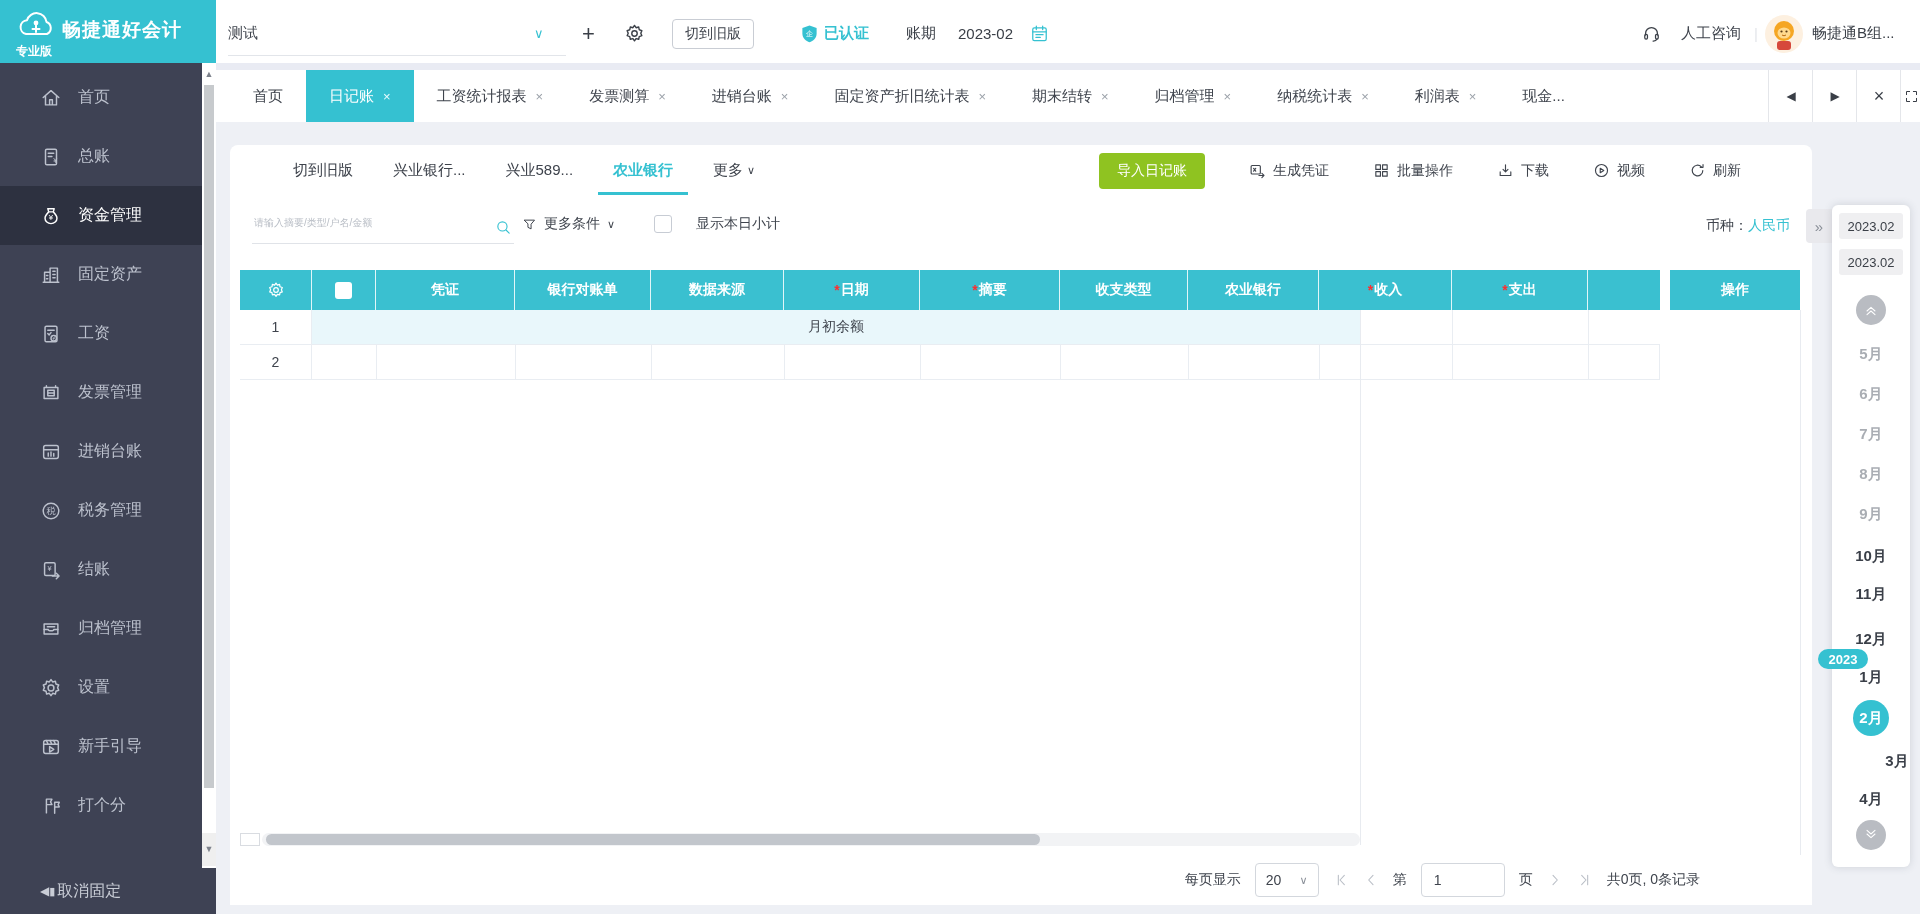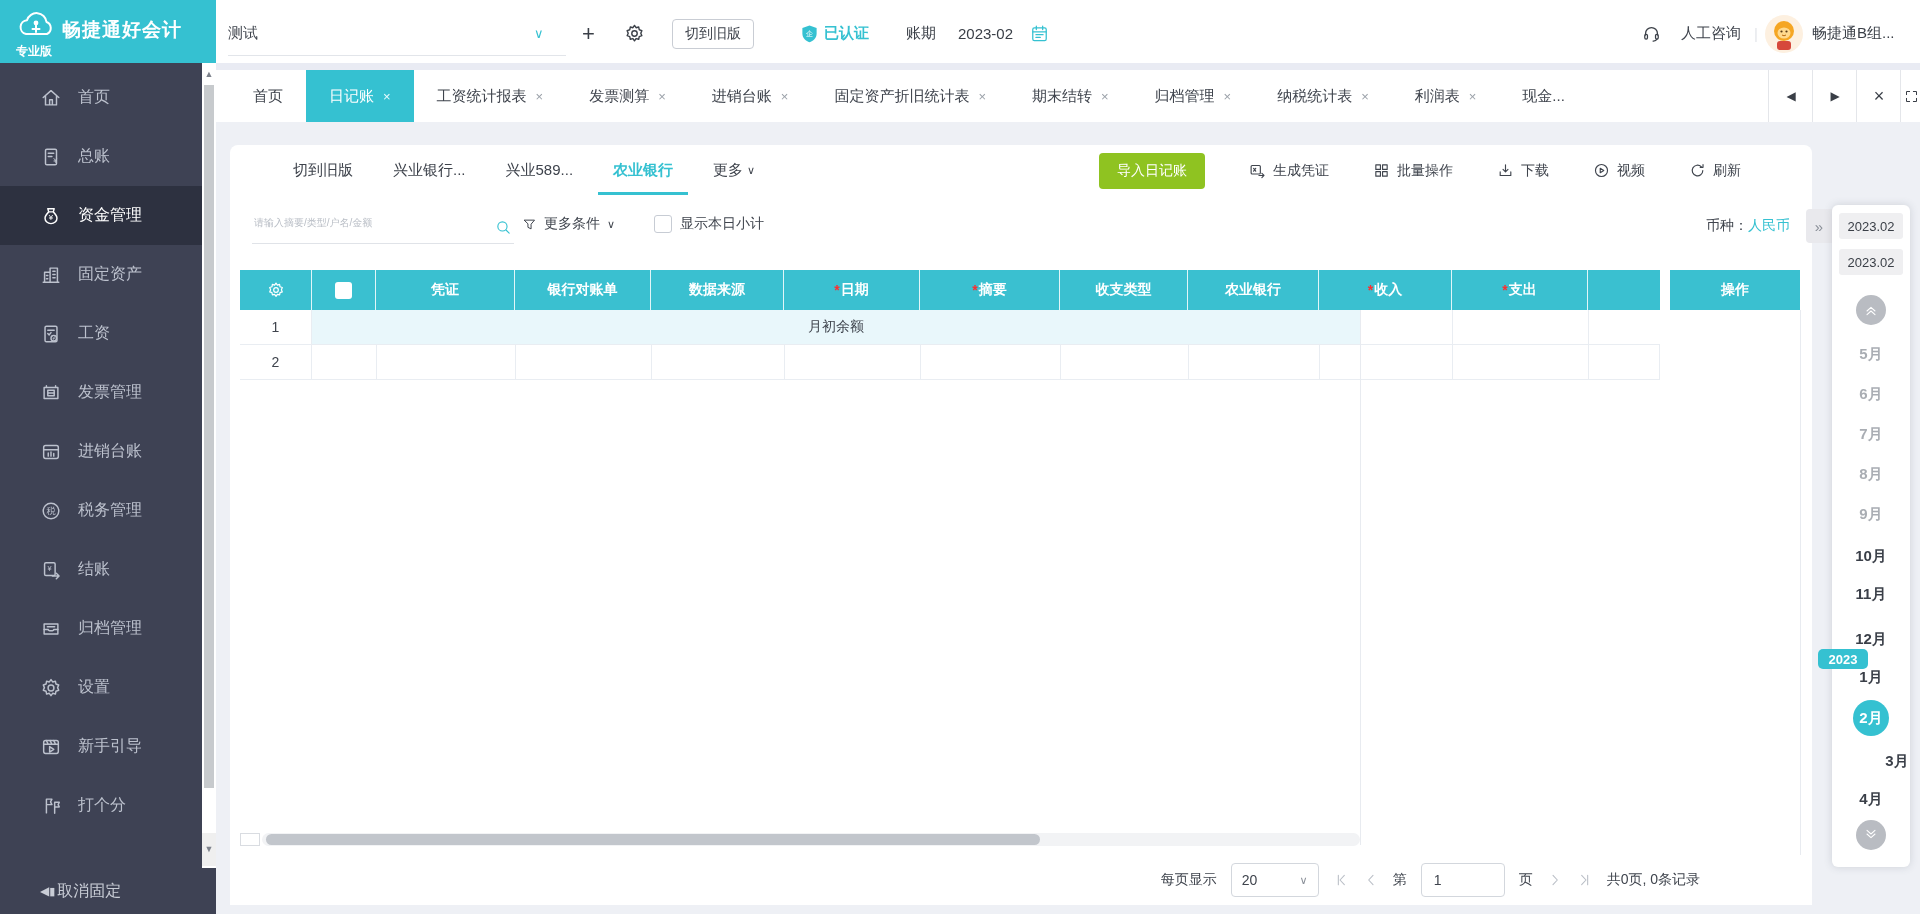--- a/index.html
+++ b/index.html
@@ -54,21 +54,21 @@
   .tool svg{width:17px;height:17px;}
   .btn-green{background:var(--green,#8fc321);color:#fff;border-radius:4px;padding:9px 18px;font-size:14px;}
 
   
   #filter{position:absolute;left:0;top:60px;right:0;height:50px;}
   #searchwrap{position:absolute;left:22px;top:6px;width:262px;border-bottom:1px solid #e0e3e8;height:32px;}
   #searchwrap input{border:0;outline:0;width:225px;font-size:10px;color:#be185d;background:transparent;
                     font-family:inherit;padding:6px 0 0 2px;}
   #searchwrap input::placeholder{color:#b9bec6;}
   #morecond{position:absolute;left:292px;top:10px;display:flex;align-items:center;gap:7px;font-size:14px;}
-  #subtotal{position:absolute;left:424px;top:10px;display:flex;align-items:center;gap:8px;font-size:14px;}
+  #subtotal{position:absolute;left:424px;top:10px;display:flex;align-items:center;gap:24px;font-size:14px;}
   .cb{width:16px;height:16px;border:1px solid #c7ccd4;border-radius:3px;background:#fff;}
   #currency{position:absolute;right:22px;top:12px;font-size:14px;}
 
   
   #tablewrap{position:absolute;left:10px;top:125px;width:1420px;}
   .th{position:absolute;top:0;height:40px;background:var(--header-teal,#3ac0d0);color:#fff;
       display:flex;align-items:center;justify-content:center;font-size:14px;font-weight:bold;
       border-right:1px solid rgba(255,255,255,.85);box-sizing:border-box;}
   .star{color:#ff2d2d;margin-right:1px;}
   .rownum{position:absolute;left:0;width:72px;height:35px;display:flex;align-items:center;justify-content:center;
@@ -79,41 +79,41 @@
              font-size:14px;font-weight:bold;}
 
   
   #hscroll{position:absolute;left:32px;top:688px;width:1098px;height:13px;background:#f2f3f5;border-radius:7px;}
   #hscroll .thumb{position:absolute;left:4px;top:1px;width:774px;height:11px;background:#c2c6cc;border-radius:6px;}
   #hcorner{position:absolute;left:10px;top:688px;width:20px;height:13px;background:#fff;border:1px solid #d9dce1;box-sizing:border-box;}
 
   
   #pager{position:absolute;right:112px;top:716px;height:38px;display:flex;align-items:center;gap:14px;font-size:14px;color:#3f444d;}
   .pgbox{border:1px solid #d3d7dd;border-radius:4px;height:34px;display:flex;align-items:center;box-sizing:border-box;background:#fff;}
-  .pgsel{width:88px;justify-content:space-between;padding:0 10px;}
+  .pgsel{width:64px;justify-content:space-between;padding:0 10px;}
   .pginp{width:84px;}
   .pginp input{border:0;outline:0;width:60px;padding-left:12px;font-size:14px;font-family:inherit;color:#3f444d;background:transparent;}
   .pgico{color:#b9bec6;display:flex;align-items:center;}
   .pgico svg{width:16px;height:16px;}
 
   
   #ppanel{left:1832px;top:205px;width:78px;height:662px;background:#fff;border-radius:6px;
           box-shadow:0 0 8px rgba(60,70,90,.18);}
   #pcollapse{left:1806px;top:209px;width:26px;height:34px;background:#e9e9ed;border-radius:4px 0 0 4px;
              display:flex;align-items:center;justify-content:center;color:#8a8f98;font-size:15px;}
   .pval{position:absolute;left:7px;width:64px;height:26px;background:#efeff1;border-radius:3px;color:#3a3f47;
         font-size:13px;display:flex;align-items:center;justify-content:center;}
   .pcirc{position:absolute;left:24px;width:30px;height:30px;border-radius:50%;background:#b9bcc2;
          display:flex;align-items:center;justify-content:center;}
   .m{position:absolute;left:0;width:78px;height:20px;text-align:center;font-size:15px;font-weight:bold;color:#3a3f48;}
   .m.dim{color:#a9adb3;}
   .msel{position:absolute;left:21px;width:36px;height:36px;border-radius:50%;background:var(--accent);
         color:#fff;display:flex;align-items:center;justify-content:center;font-size:15px;font-weight:bold;}
   #ybadge{position:absolute;left:-14px;top:444px;width:50px;height:20px;background:var(--accent);color:#fff;
-          font-size:13px;font-weight:bold;border-radius:5px;display:flex;align-items:center;justify-content:center;}
+          font-size:13px;font-weight:bold;border-radius:10px;display:flex;align-items:center;justify-content:center;}
 
   svg{display:block;}
   .ic{stroke:currentColor;fill:none;stroke-width:1.6;stroke-linecap:round;stroke-linejoin:round;}
 </style>
 </head>
 <body>
 
 <div id="stage">
 
   <div id="logo" class="abs">

